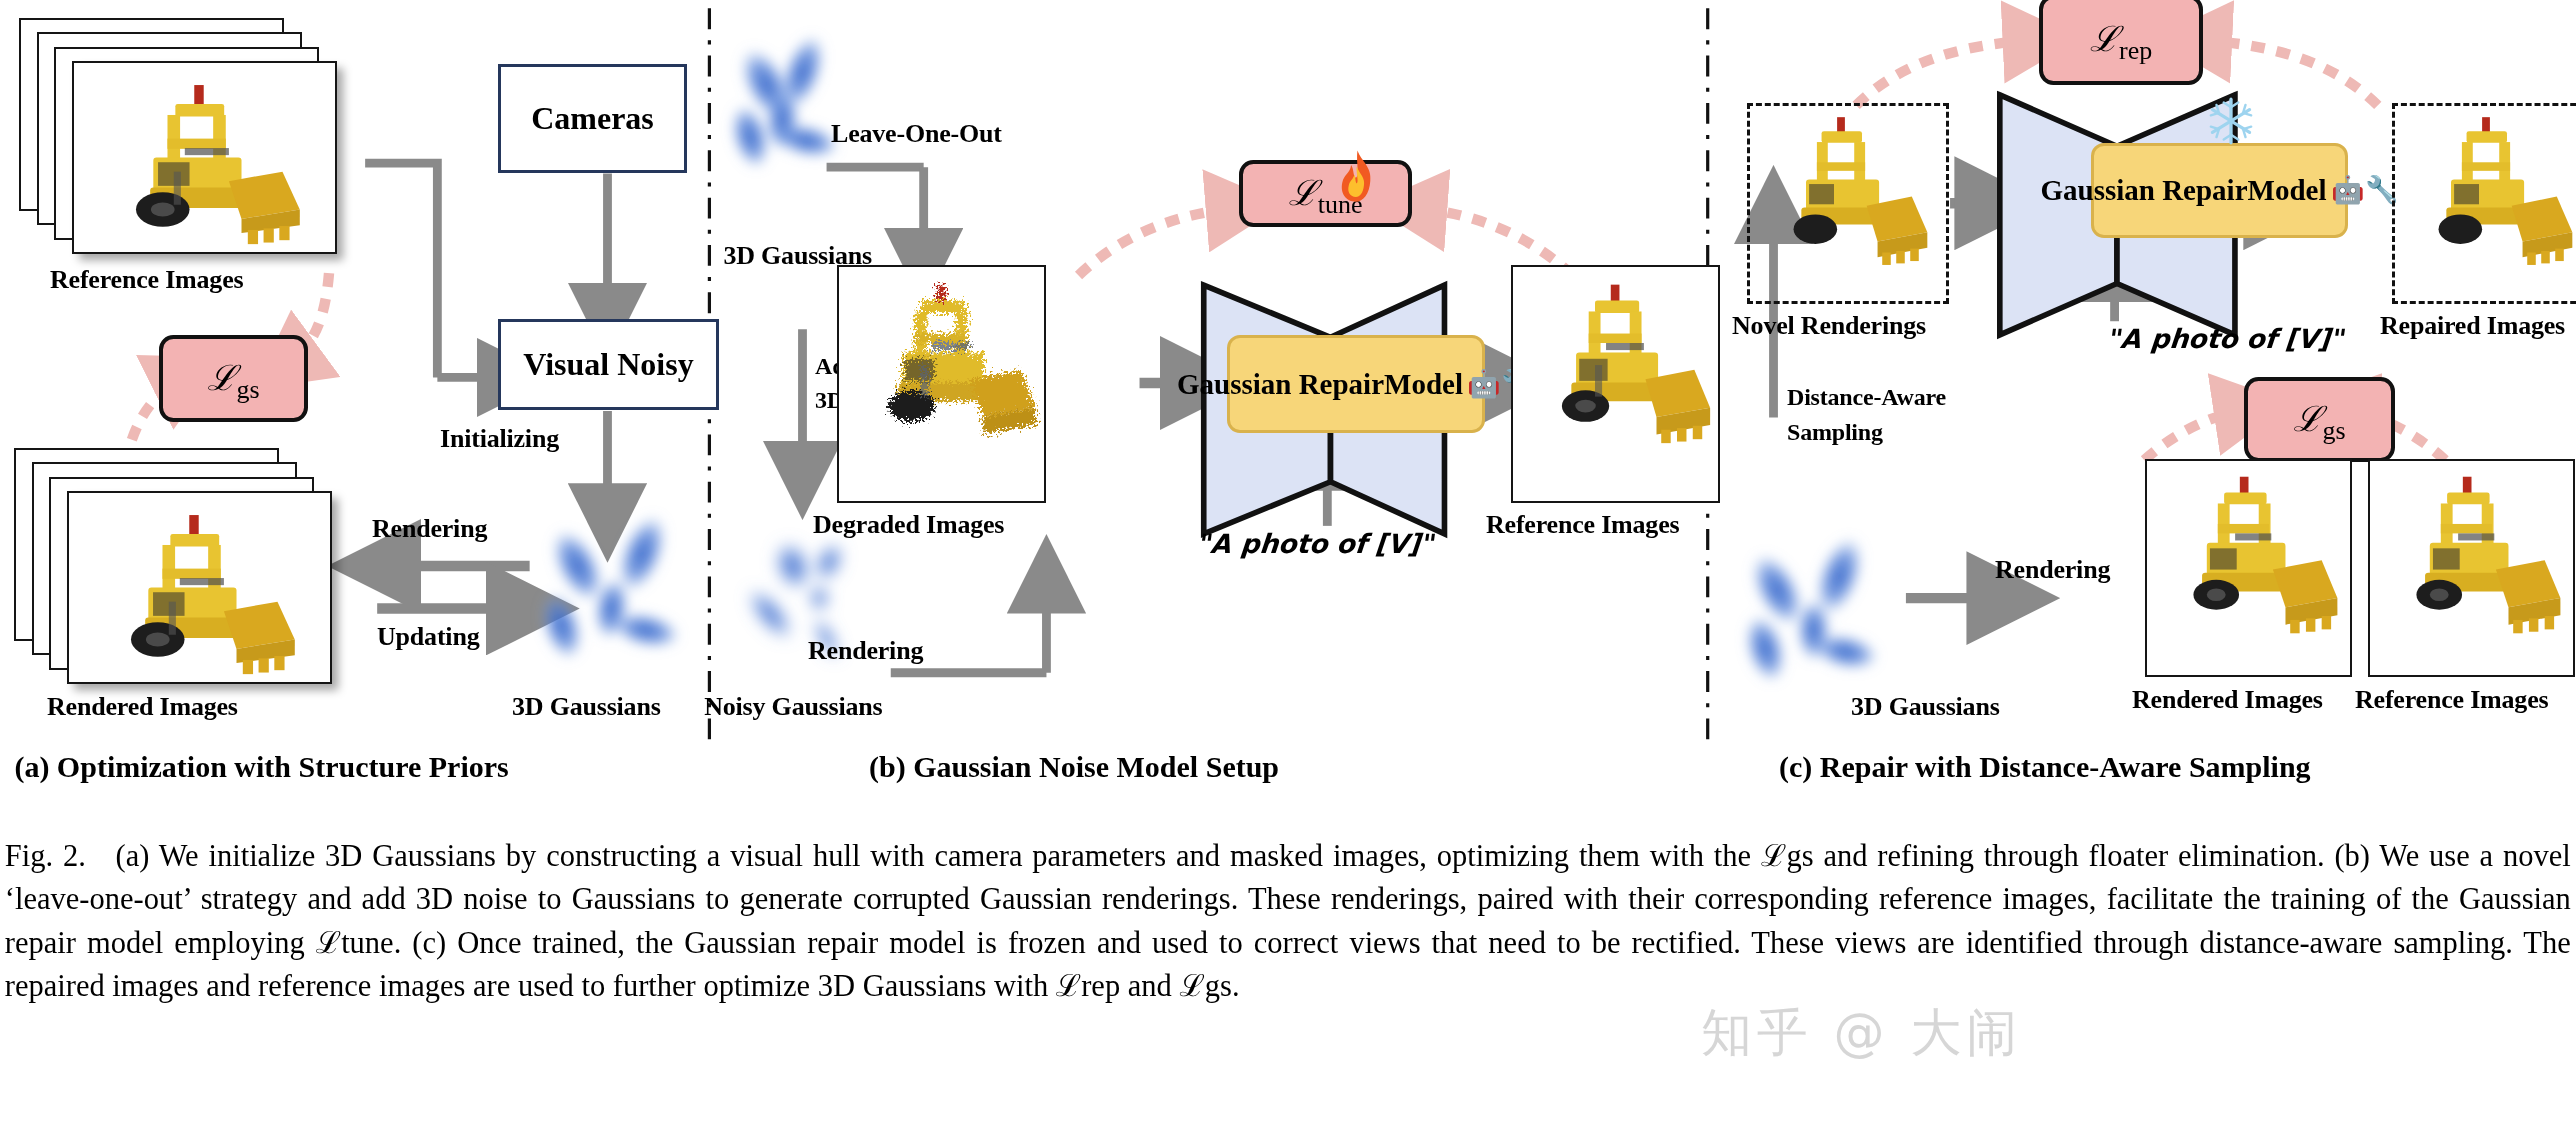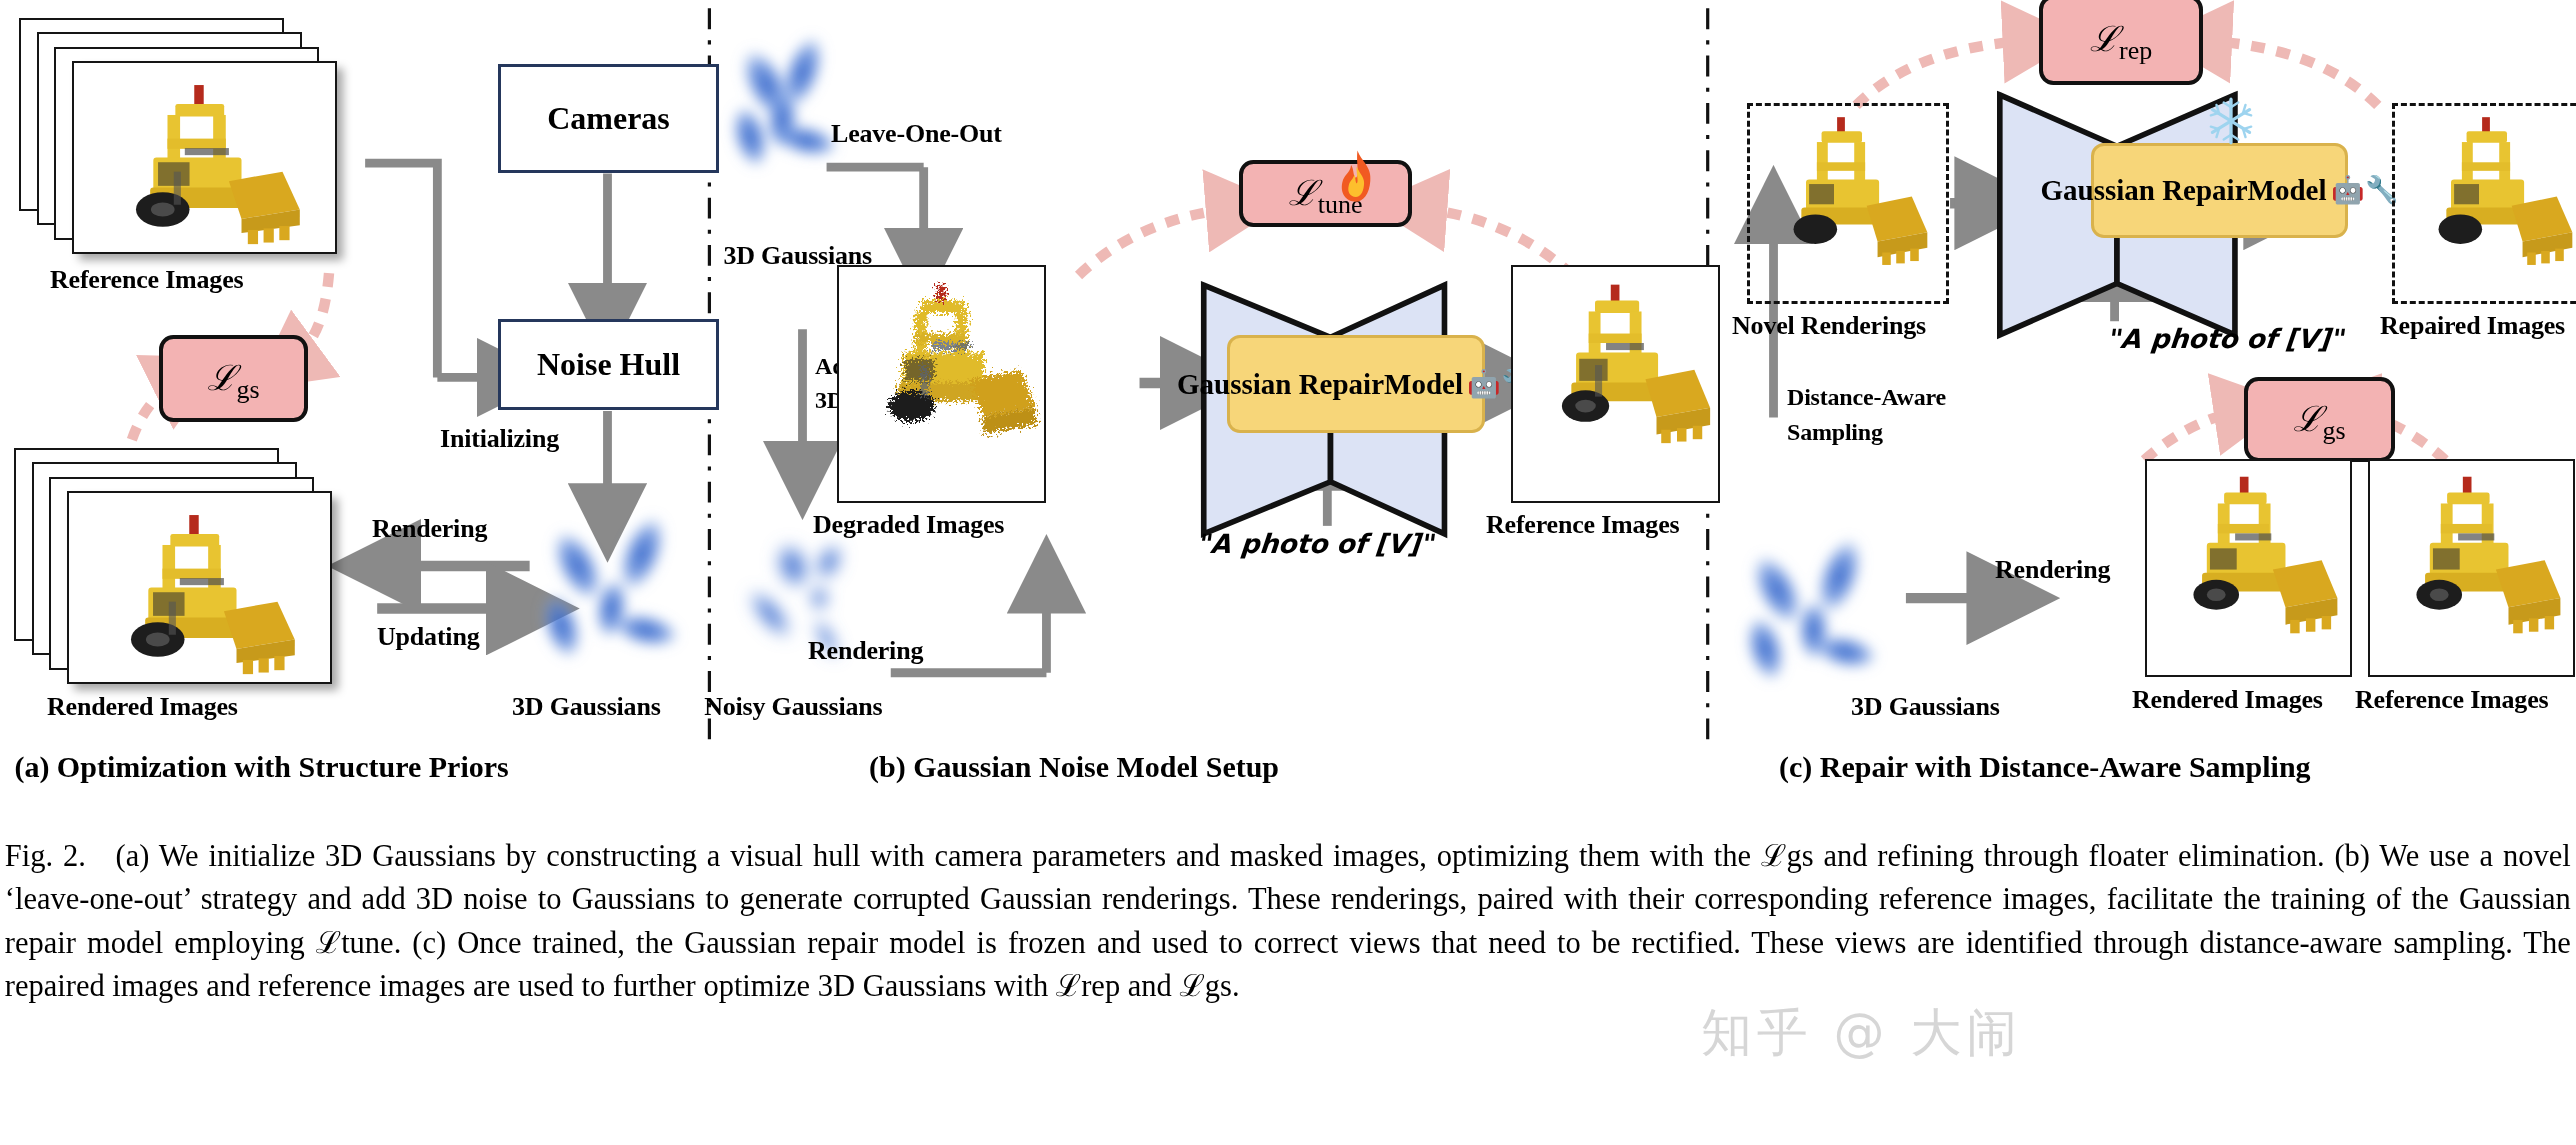--- a/index.html
+++ b/index.html
@@ -286,26 +286,26 @@
               <rect x="260" y="207" width="13" height="18"></rect>
             </g>
             <rect x="140" y="108" width="56" height="9" fill="#4e4e4e" opacity=".7"></rect>
             <rect x="126" y="138" width="9" height="42" fill="#555" opacity=".6"></rect>
           </g>
         </svg>
       </div>
     </div>
     <div class="lbl" style="left:47px;top:692px">Rendered Images</div>
 
-    <div class="nbox" style="left:498px;top:64px;width:221px;height:109px">
+    <div class="nbox" style="left:498px;top:64px;width:189px;height:109px">
       <span>Cameras</span>
     </div>
 
     <div class="nbox" style="left:498px;top:319px;width:221px;height:91px">
-      <span>Noise Hull</span>
+      <span>Visual Noisy</span>
     </div>
 
     <div class="lbl" style="left:440px;top:424px">Initializing</div>
     <div class="lbl" style="left:372px;top:514px">Rendering</div>
     <div class="lbl" style="left:377px;top:622px">Updating</div>
     <div class="lbl" style="left:512px;top:692px">3D Gaussians</div>
 
     <div class="panel-caption" style="left:14.4px;top:750px">(a) Optimization with Structure Priors</div>
   </div>
 

